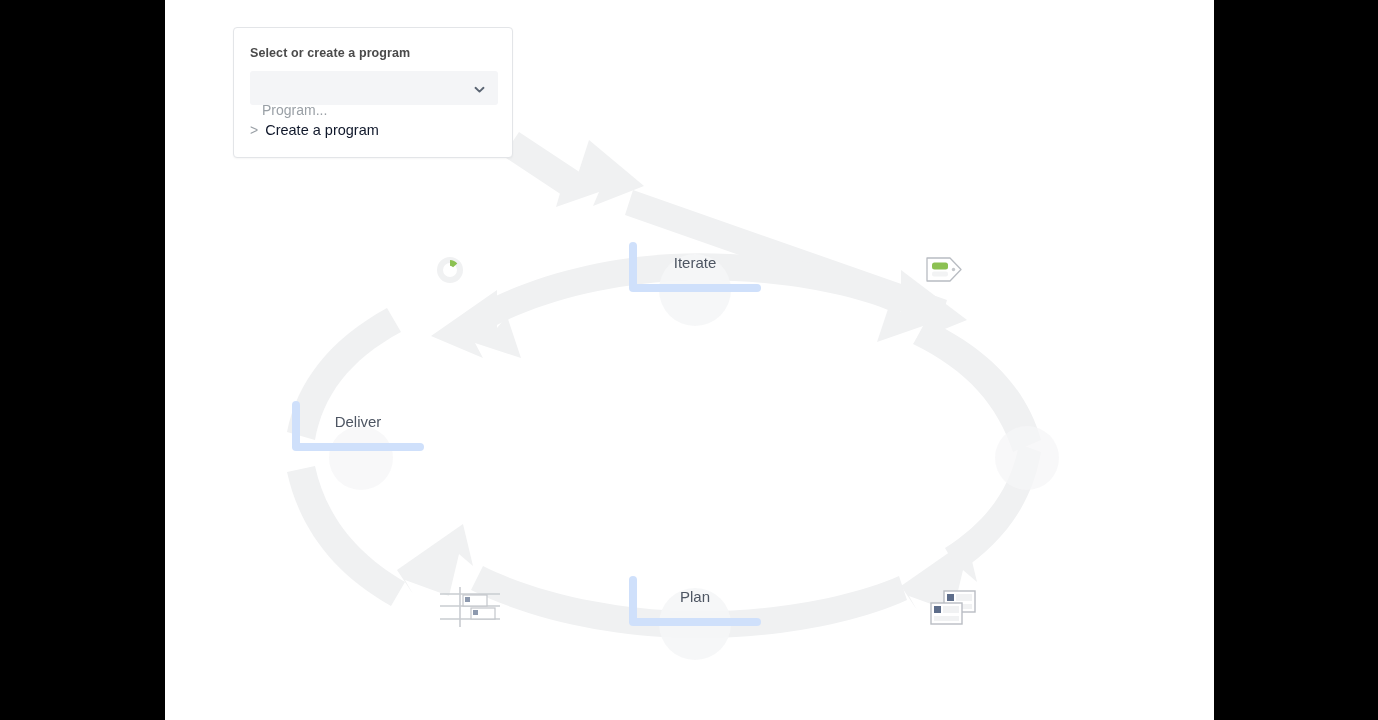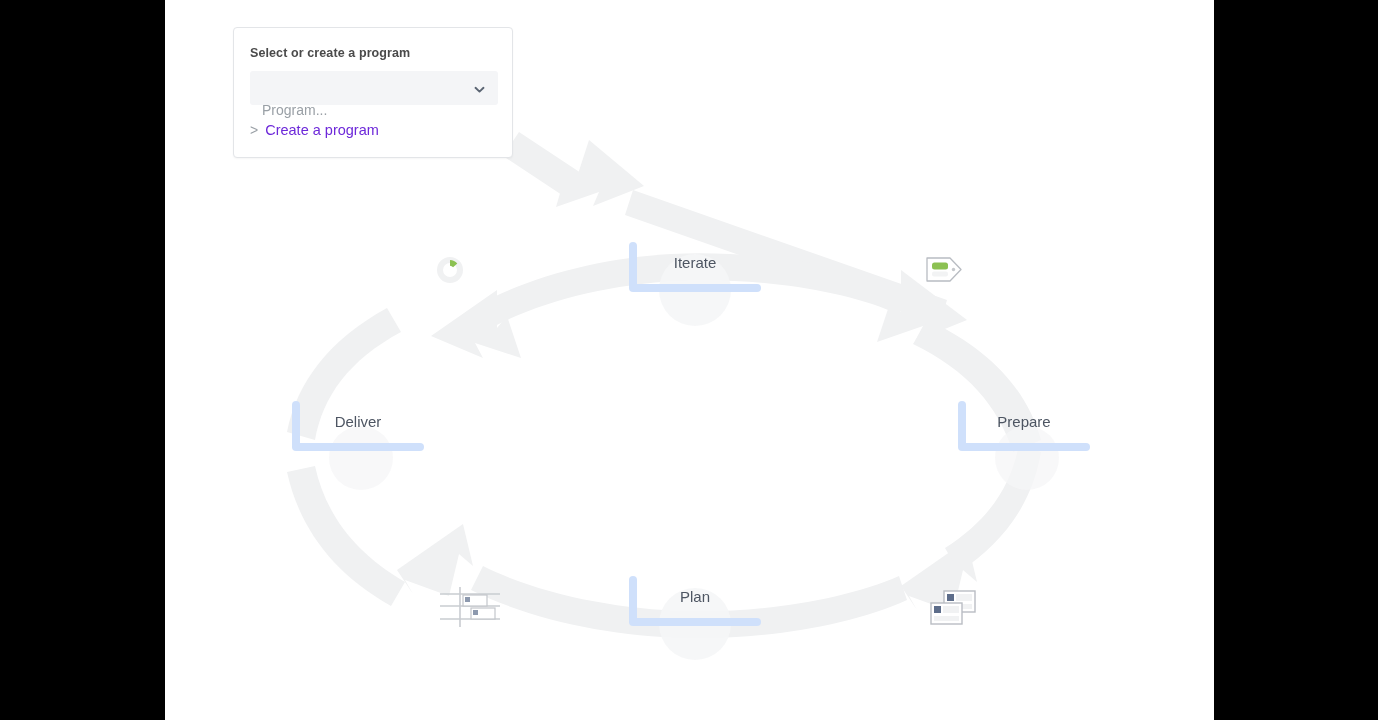--- a/index.html
+++ b/index.html
@@ -94,21 +94,21 @@
 
   #create-program-row .gt {
     font-size: 14px;
     color: #9aa0a6;
     margin-right: 7px;
     line-height: 18px;
   }
 
   #create-program-label {
     font-size: 14.5px;
-    color: #6d28d9;
+    color: #0f172a;
     line-height: 18px;
   }
 
   
   #cycle-diagram {
     position: absolute;
     left: 0;
     top: 0;
     width: 1049px;
     height: 720px;
@@ -237,25 +237,20 @@
         <circle cx="160" cy="458" r="32" fill="#f5f6f7" opacity="0.75"></circle>
         <circle cx="826" cy="458" r="32" fill="#f5f6f7" opacity="0.75"></circle>
       </svg>
 
       <div class="stage-node" id="stage-iterate">
         <span class="bracket-v"></span>
         <span class="bracket-h"></span>
         <span class="stage-label">Iterate</span>
       </div>
 
-      <div class="stage-node" id="stage-prepare">
-        <span class="bracket-v"></span>
-        <span class="bracket-h"></span>
-        <span class="stage-label">Prepare</span>
-      </div>
 
       <div class="stage-node" id="stage-deliver">
         <span class="bracket-v"></span>
         <span class="bracket-h"></span>
         <span class="stage-label">Deliver</span>
       </div>
 
       <div class="stage-node" id="stage-plan">
         <span class="bracket-v"></span>
         <span class="bracket-h"></span>

